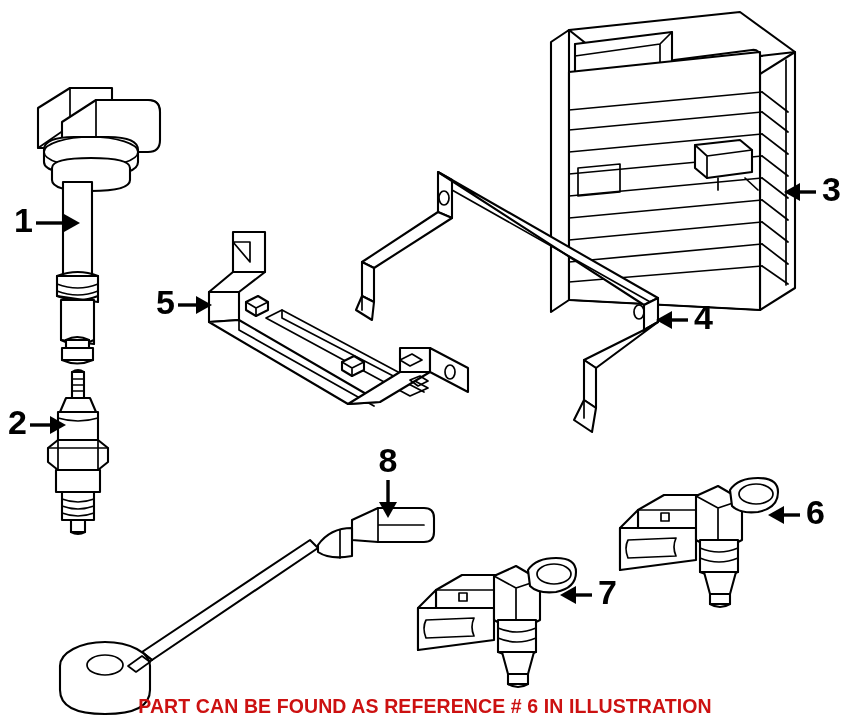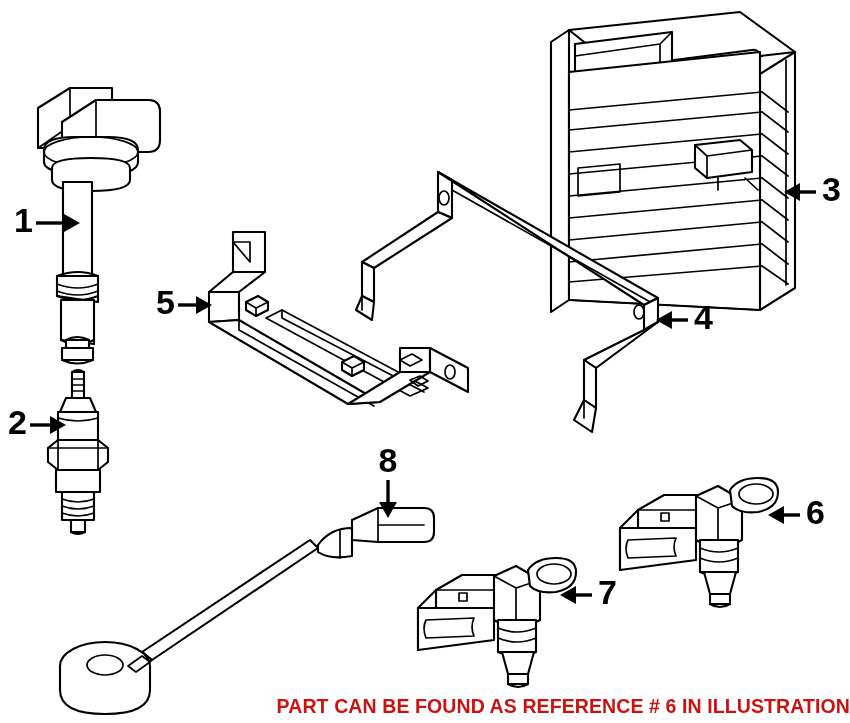--- a/index.html
+++ b/index.html
@@ -62,21 +62,21 @@
     font-size: 34px;
     font-weight: bold;
     fill: #000000;
     dominant-baseline: middle;
   }
   .footnote {
     position: absolute;
     left: 0;
     right: 0;
     bottom: 5px;
-    text-align: right;
+    text-align: center;
     font-family: "Liberation Sans", sans-serif;
     font-size: 19.5px;
     font-weight: bold;
     letter-spacing: 0.1px;
     color: #cc1111;
     white-space: nowrap;
   }
 </style>
 </head>
 <body>

